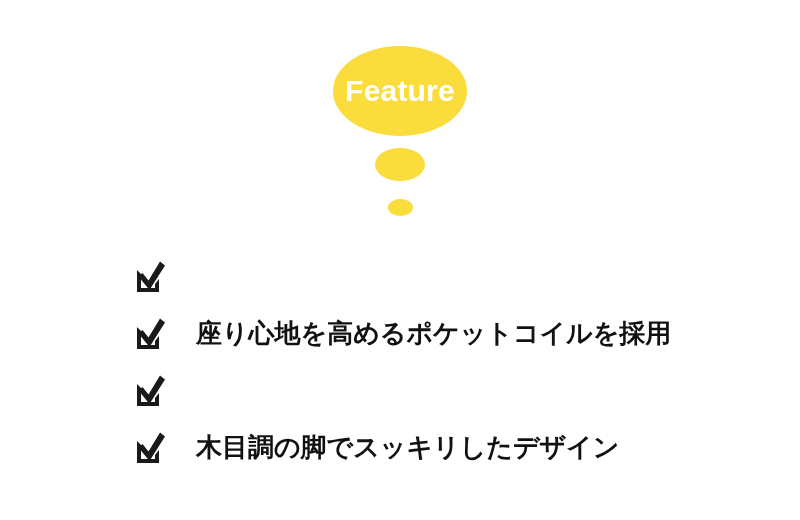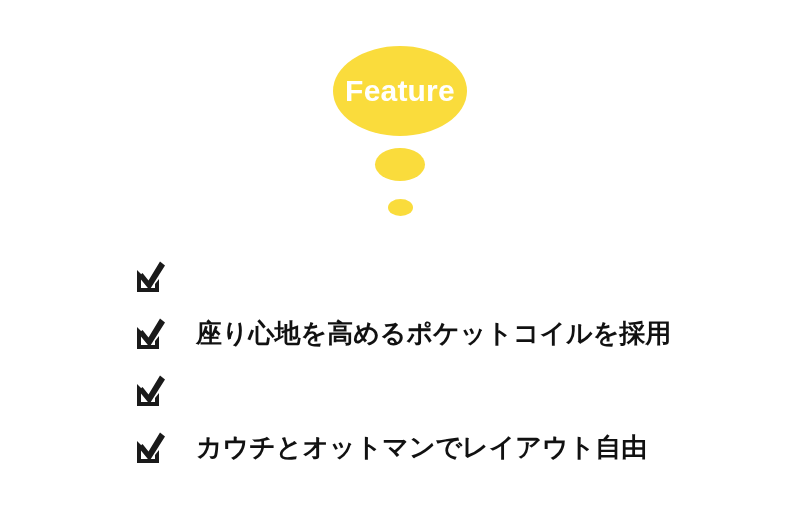--- a/index.html
+++ b/index.html
@@ -165,18 +165,18 @@
       </span>
     </li>
 
     <li class="feature-item">
       <span class="check-icon">
         <svg viewBox="0 0 34 34" xmlns="http://www.w3.org/2000/svg" aria-hidden="true">
           <path d="M4 10 L4 32 L26 32 L26 19 L22 24 L22 28 L8 28 L8 14 Z" fill="#1a1a1a"></path>
           <path d="M5.5 16.5 L9.5 13 L15.5 20.5 L27 1.5 L32 5.5 L16.5 30 Z" fill="#1a1a1a"></path>
         </svg>
       </span>
-      <span class="feature-text">カウチとオットマンでレイアウト自由</span>
+      <span class="feature-text">木目調の脚でスッキリしたデザイン</span>
     </li>
 
   </ul>
 
 </div>
 
 </body></html>

